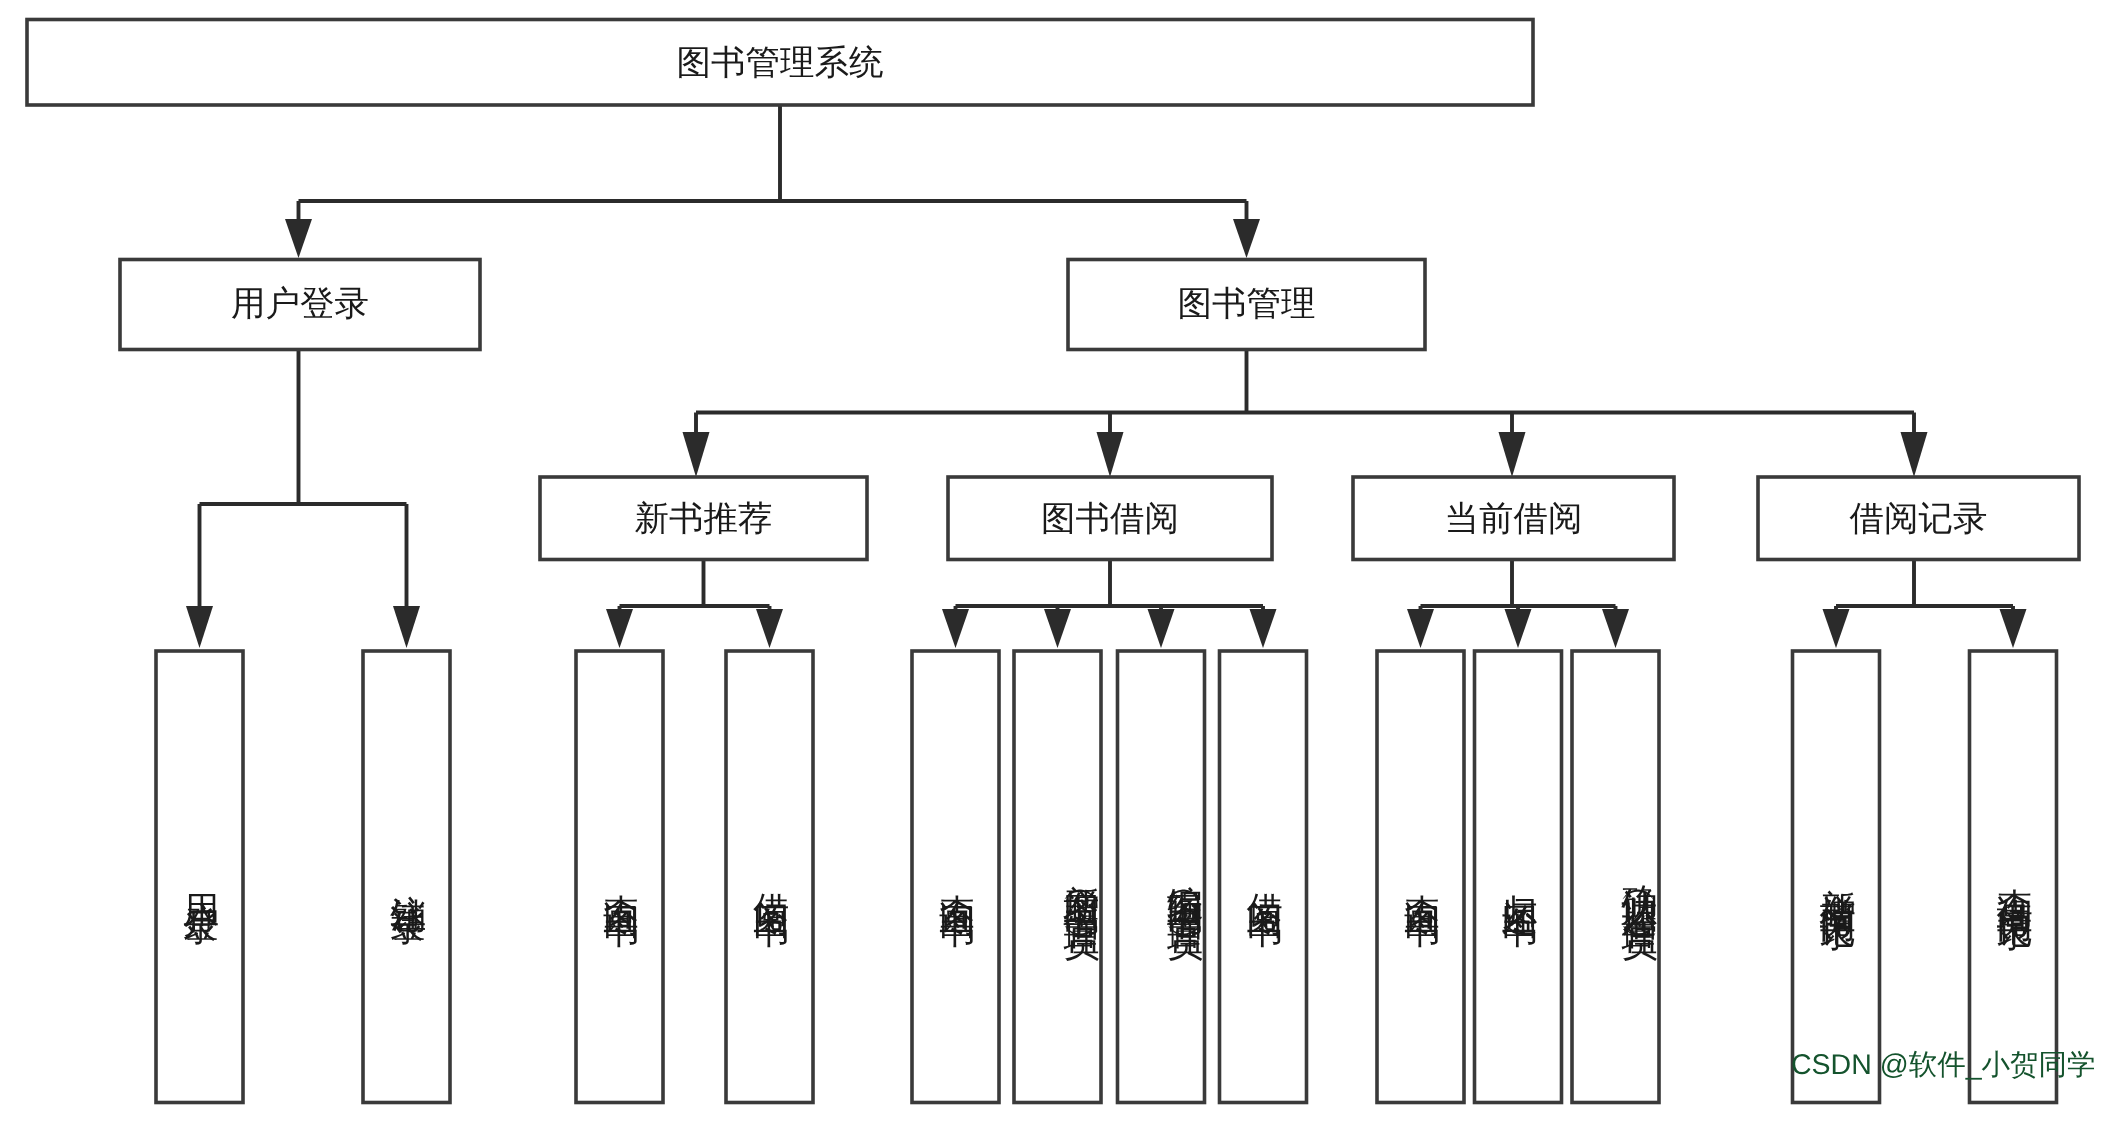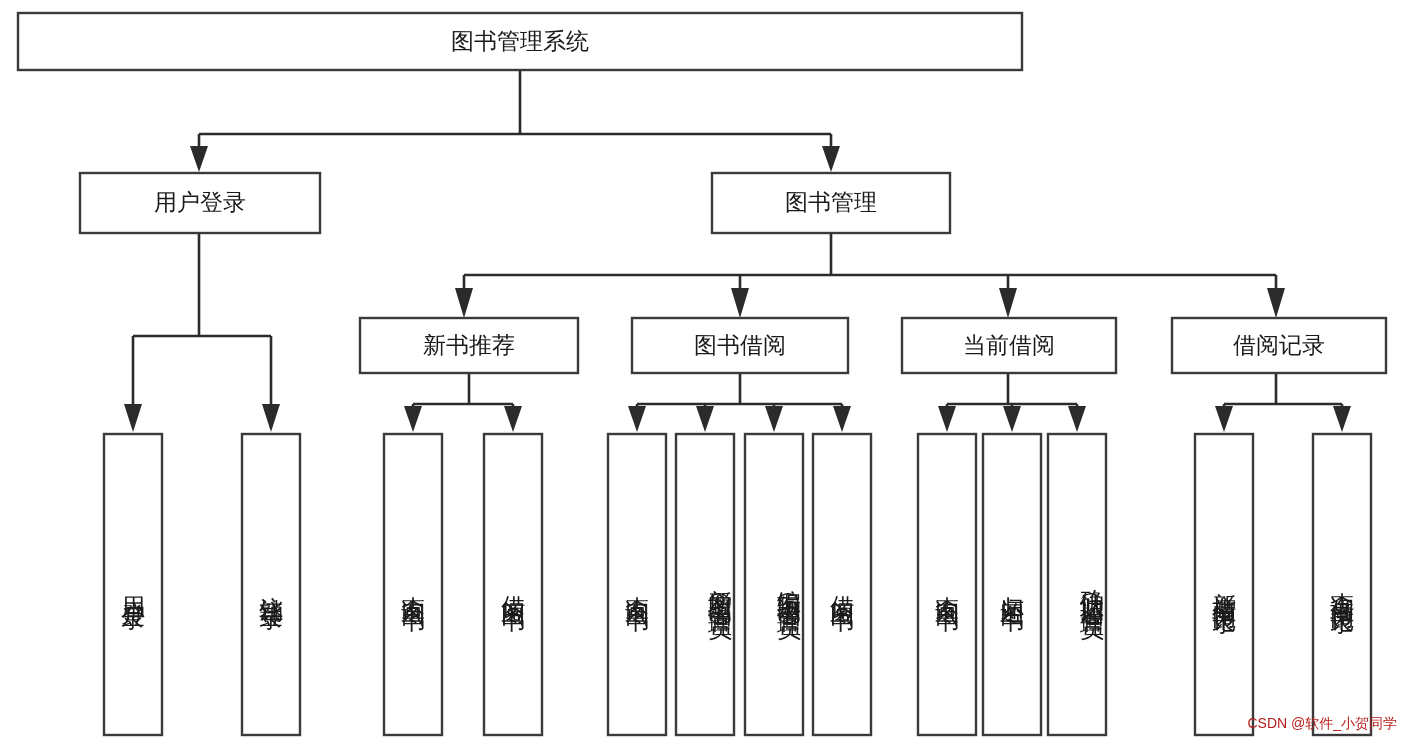--- a/index.html
+++ b/index.html
@@ -36,24 +36,24 @@
     stroke-width: 2.6;
     fill: none;
   }
   .edge-arrow {
     fill: #2b2b2b;
     stroke: none;
   }
   .watermark {
     position: absolute;
     right: 8px;
-    bottom: 14px;
-    font-family: "Liberation Sans", "DejaVu Sans", sans-serif;
-    font-size: 14px;
-    color: #b91c1c;
+    bottom: 24px;
+    font-family: "Liberation Sans", "DejaVu Sans", sans-serif;
+    font-size: 19px;
+    color: #14532d;
     white-space: nowrap;
     pointer-events: none;
   }
 </style>
 </head>
 <body>
 
 <svg id="diagram" viewBox="0 0 1405 747" xmlns="http://www.w3.org/2000/svg">
 
   <g>

